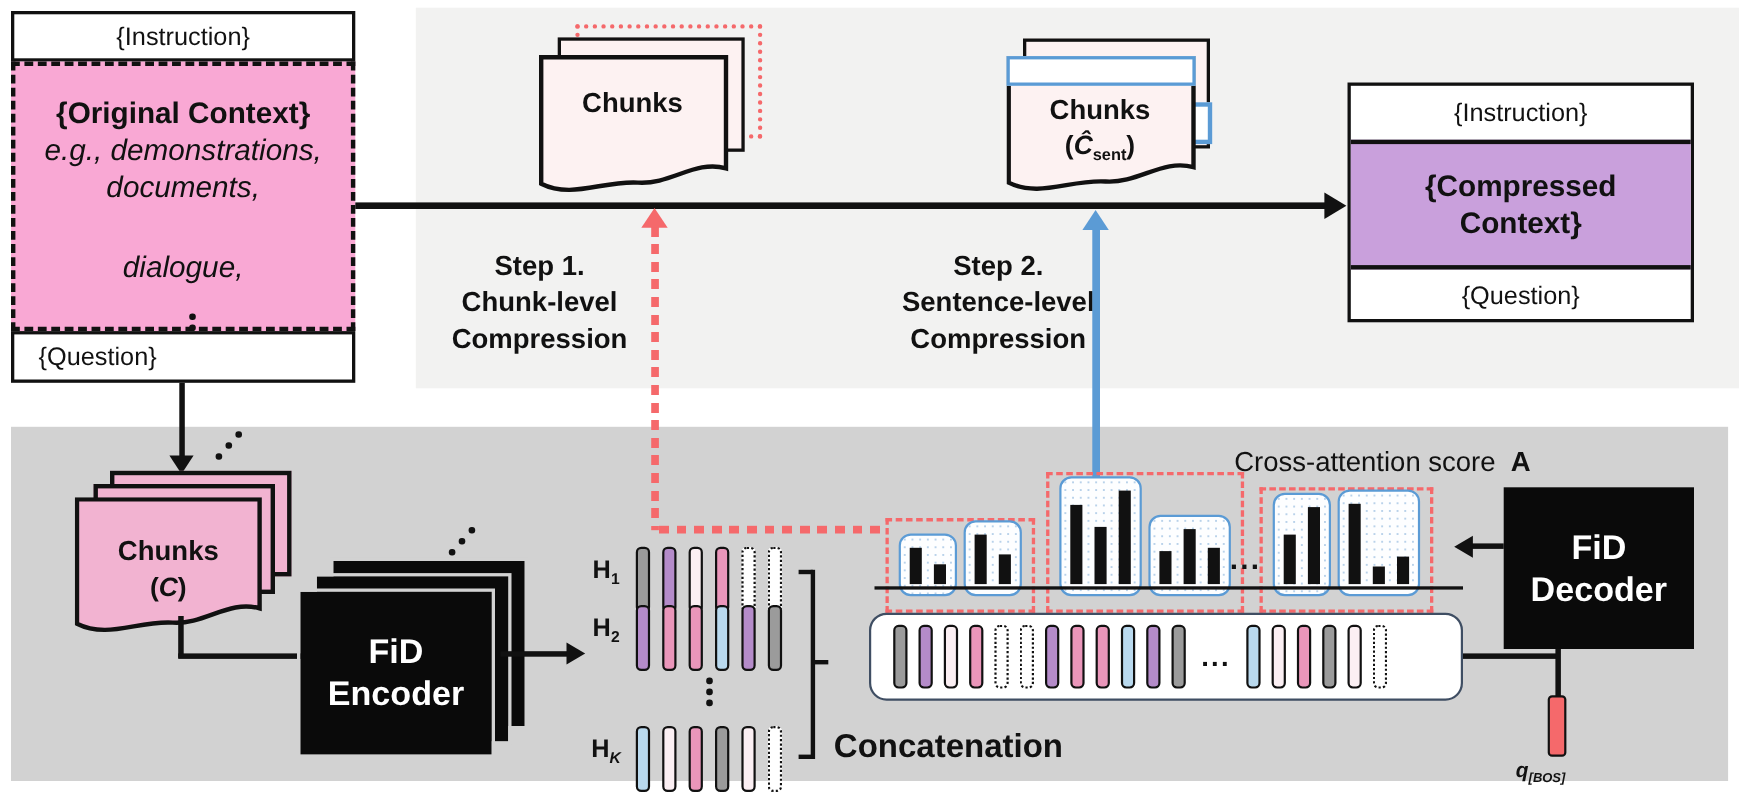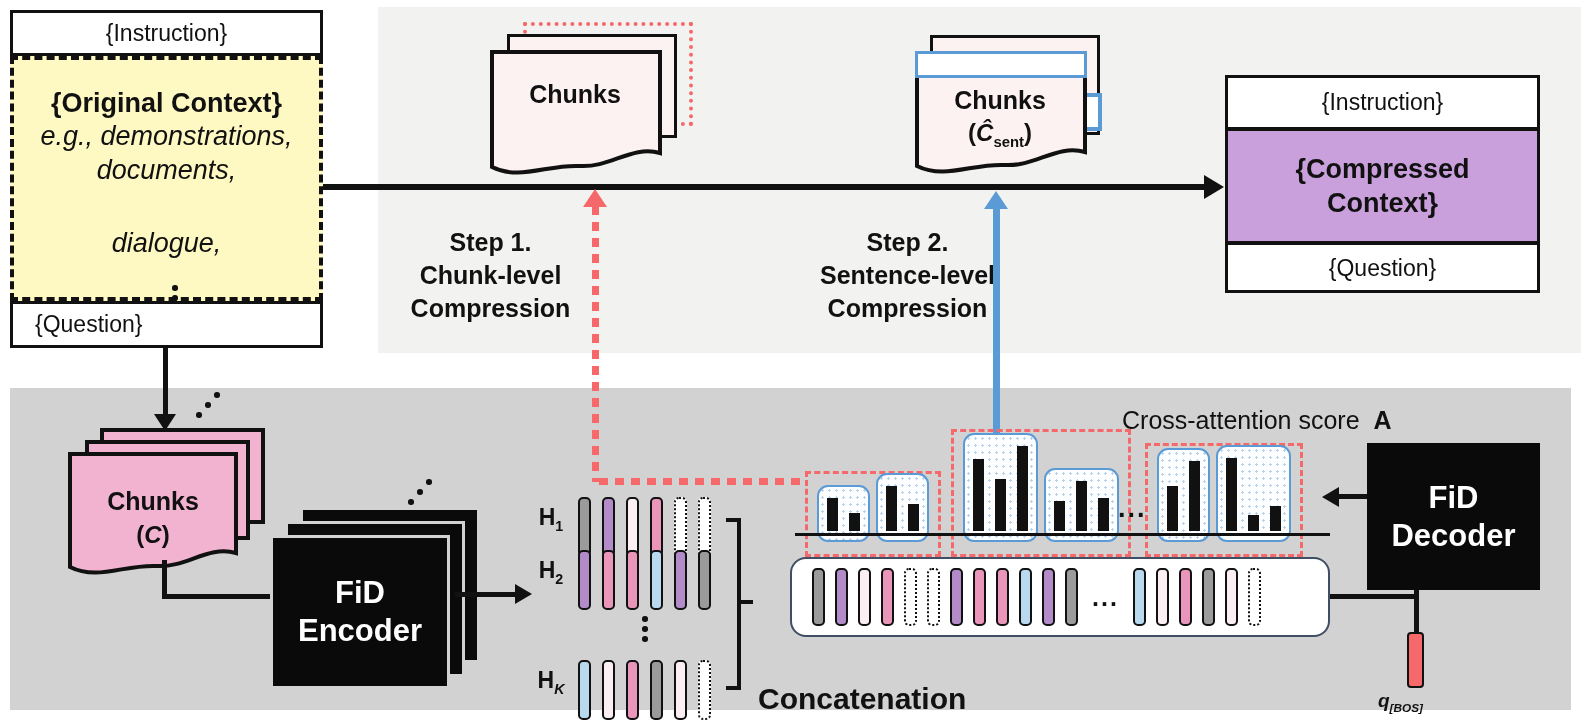--- a/index.html
+++ b/index.html
@@ -45,21 +45,21 @@
 <body>
 
 <div class="canvas">
 
   <div class="abs panel-top" style="left:378px;top:7px;width:1203px;height:346px;"></div>
   <div class="abs panel-bottom" style="left:10px;top:388px;width:1561px;height:322px;"></div>
 
   <div class="abs box" style="left:10px;top:10px;width:313px;height:46px;font-size:23px;">
     <span>{Instruction}</span>
   </div>
-  <div class="abs tc" style="left:10px;top:56px;width:313px;height:245px;background:#fef9c3;border:4.5px dashed #111;padding-top:28px;">
+  <div class="abs tc" style="left:10px;top:56px;width:313px;height:245px;background:#f9a8d4;border:4.5px dashed #111;padding-top:28px;">
     <div class="b" style="font-size:27px;">{Original Context}</div>
     <div class="i" style="font-size:27px;line-height:34px;">e.g., demonstrations,</div>
     <div class="i" style="font-size:27px;line-height:34px;">documents,</div>
     <div class="i" style="font-size:27px;line-height:34px;margin-top:39px;">dialogue,</div>
     <span class="abs dotsv" style="left:158px;top:225px;">
         <i></i>
         <i></i>
         <i></i>
       </span>
   </div>
@@ -180,21 +180,21 @@
       <span class="tok pink"></span>
       <span class="tok gray"></span>
       <span class="tok blush"></span>
       <span class="tok dotted"></span>
     </div>
 
   <div class="abs vline" style="left:737px;top:518px;width:4px;height:172px;"></div>
   <div class="abs hline" style="left:726px;top:518px;width:13px;height:4px;"></div>
   <div class="abs hline" style="left:726px;top:686px;width:13px;height:4px;"></div>
   <div class="abs hline" style="left:739px;top:600px;width:14px;height:4px;"></div>
-  <div class="abs b" style="left:758px;top:662px;font-size:30px;margin-top:20px;">Concatenation</div>
+  <div class="abs b" style="left:758px;top:662px;font-size:30px;">Concatenation</div>
 
   <div class="abs" style="left:1122px;top:406px;font-size:25px;">
     <span>Cross-attention score</span>&nbsp;&nbsp;<span class="b">A</span>
   </div>
 
   <div class="att-group" style="left:805px;top:471px;height:86px;">
       <span class="att-box" style="height: 57px;">
         <span class="att-bar" style="height: 33px;"></span>
         <span class="att-bar" style="height: 18px;"></span>
       </span>

